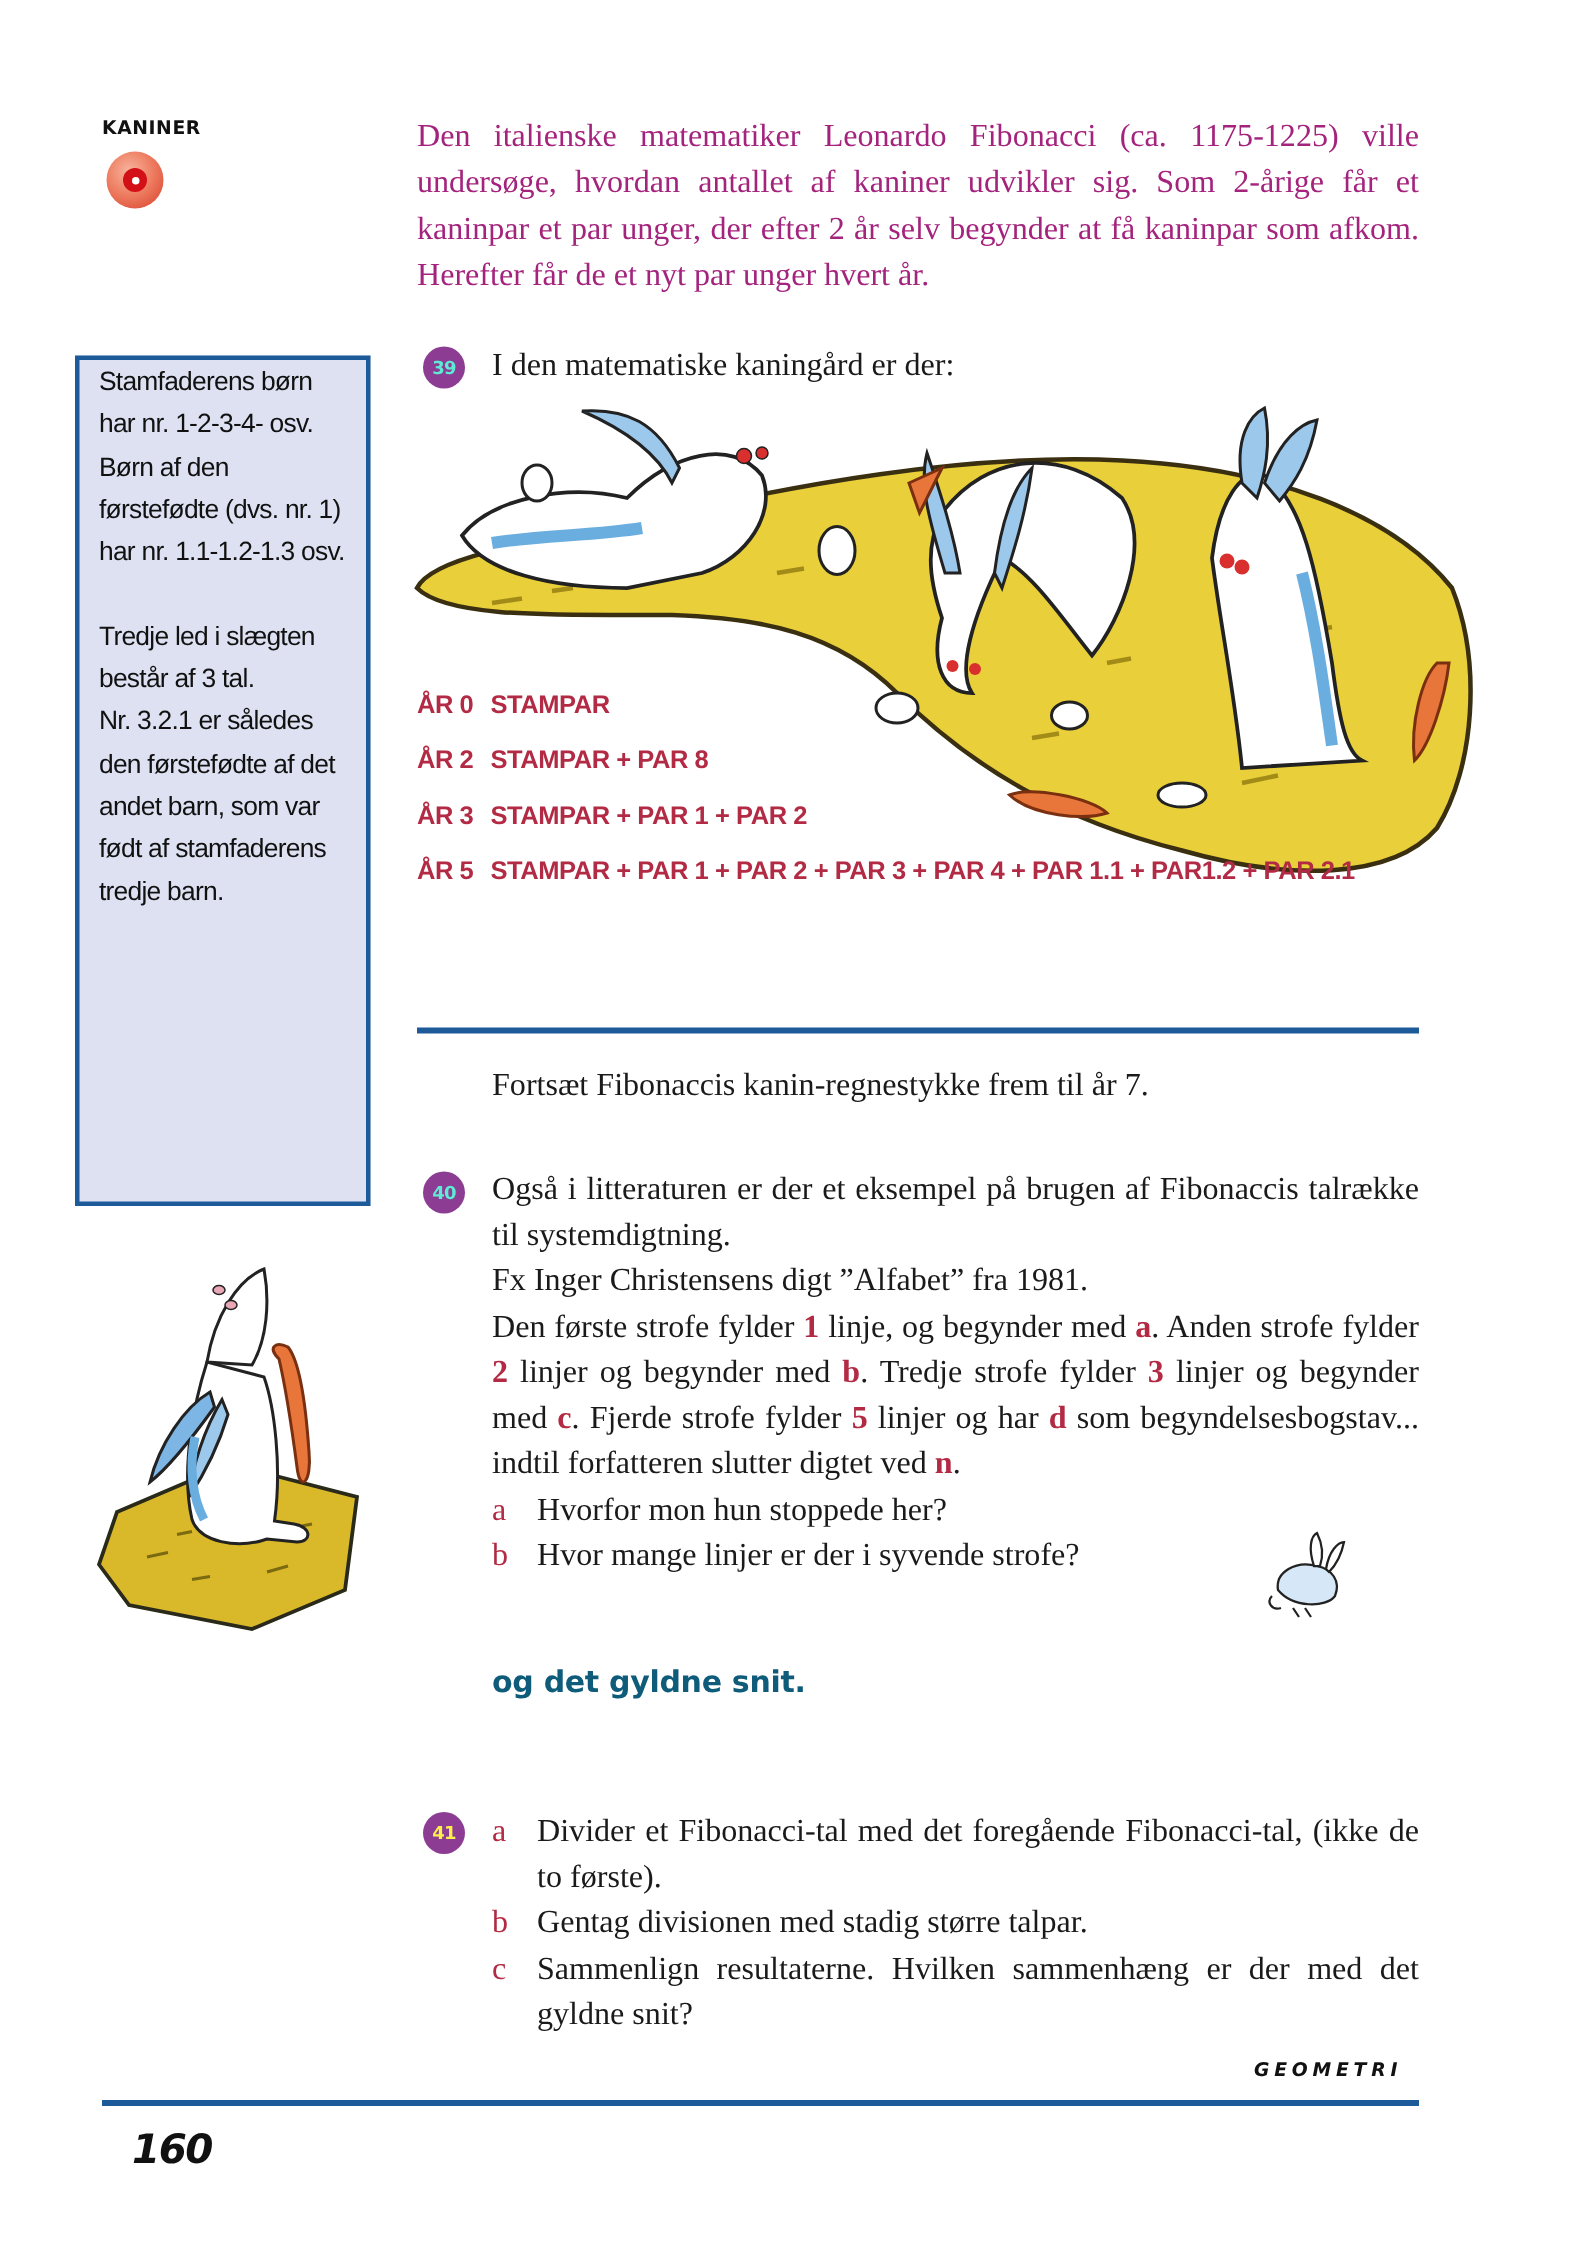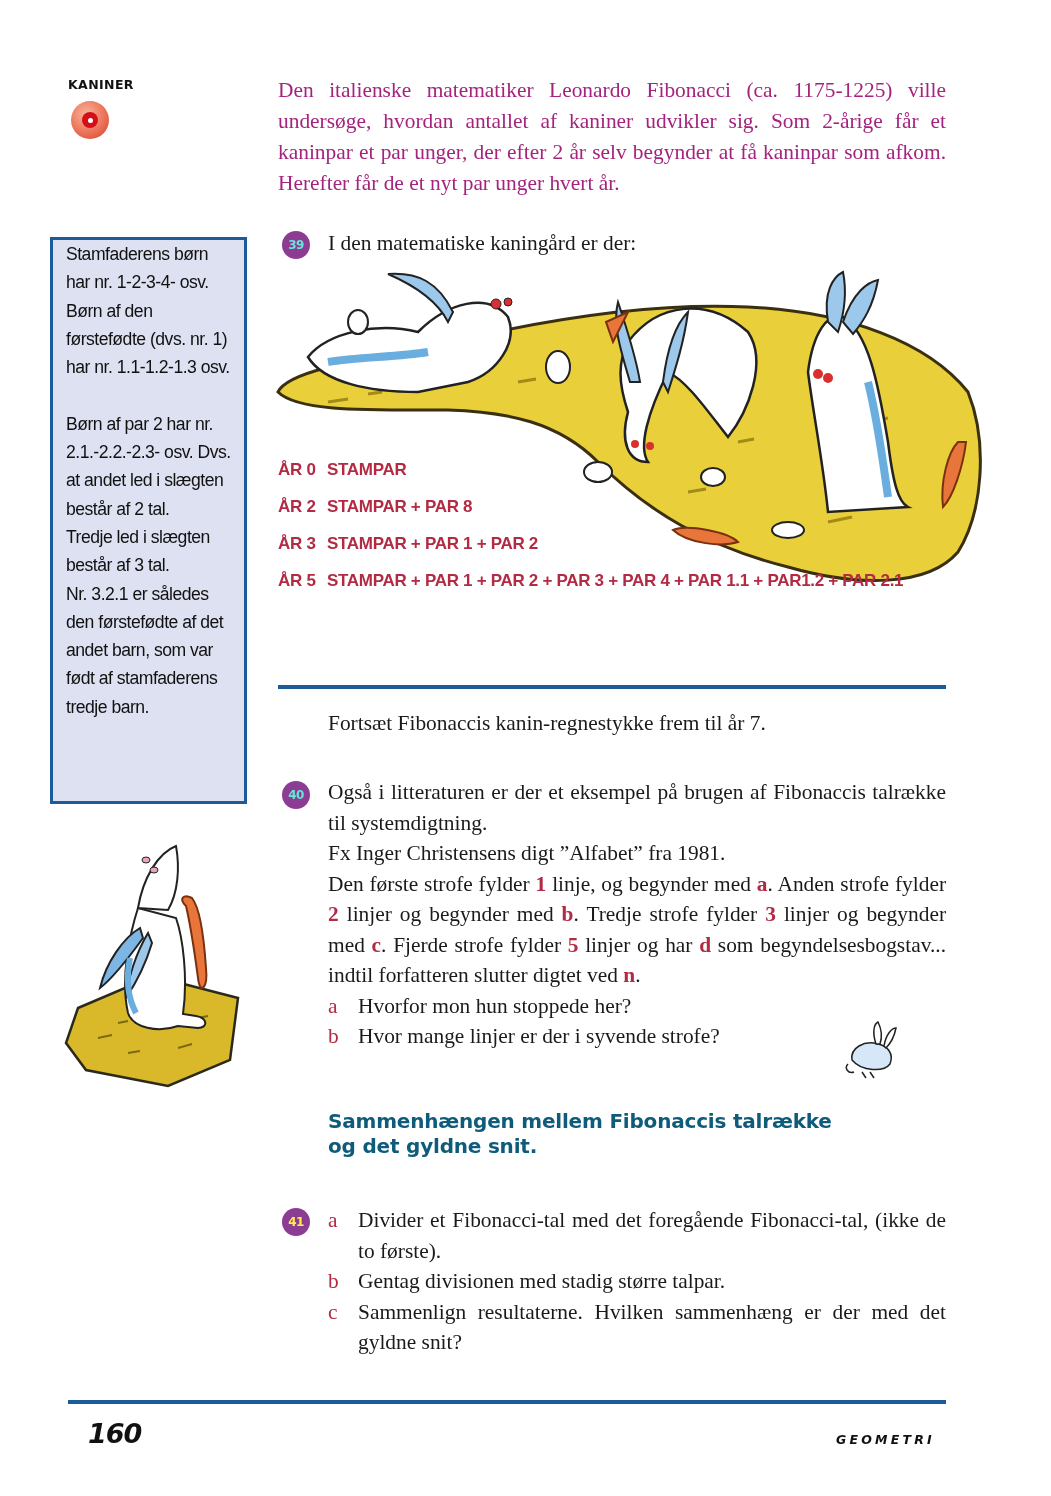--- a/index.html
+++ b/index.html
@@ -37,36 +37,35 @@
     
     .years { left: 278px; top: 456px; }
     .year-row { font-family: "Liberation Sans", sans-serif; font-weight: bold; font-size: 17px; color: #b22a43; height: 37px; line-height: 28px; letter-spacing: -0.3px; white-space: nowrap; }
     .year-row .yr { display: inline-block; width: 49px; }
 
     .rule { background: #1d5a9a; height: 4px; }
 
     .section-heading { left: 328px; top: 1109px; font-family: "DejaVu Sans", sans-serif; font-weight: bold; font-size: 20px; line-height: 25px; color: #0f5b7a; letter-spacing: -0.2px; }
 
     .page-num { left: 88px; top: 1418px; font-family: "DejaVu Sans", sans-serif; font-weight: bold; font-style: italic; font-size: 27px; color: #111; letter-spacing: -1px; }
-    .running-head { left: 836px; top: 1432px; font-family: "DejaVu Sans", sans-serif; font-weight: bold; font-style: italic; font-size: 12.5px; letter-spacing: 3.2px; color: #111; }
+    .running-head { left: 836px; top: 1372px; font-family: "DejaVu Sans", sans-serif; font-weight: bold; font-style: italic; font-size: 12.5px; letter-spacing: 3.2px; color: #111; }
 
     .illus svg { display: block; }
   </style>
 </head>
 <body>
 
 <div class="abs margin-label">KANINER</div>
 <div class="abs cd-icon"></div>
 
 <p class="abs intro">Den italienske matematiker Leonardo Fibonacci (ca. 1175-1225) ville undersøge, hvordan antallet af kaniner udvikler sig. Som 2-årige får et kaninpar et par unger, der efter 2 år selv begynder at få kaninpar som afkom. Herefter får de et nyt par unger hvert år.</p>
 
 <div class="abs info-box">
   <p>Stamfaderens børn har nr. 1-2-3-4- osv. Børn af den førstefødte (dvs. nr. 1) har nr. 1.1-1.2-1.3 osv.</p>
   <div class="gap"></div>
-  <p>Børn af par 2 har nr. 2.1.-2.2.-2.3- osv. Dvs. at andet led i slægten består af 2 tal.</p>
   <p>Tredje led i slægten består af 3 tal.</p>
   <p>Nr. 3.2.1 er således den førstefødte af det andet barn, som var født af stamfaderens tredje barn.</p>
 </div>
 
 <div class="abs illus" style="left:58px; top:838px; width:190px; height:255px;">
   <svg width="190" height="255" viewBox="0 0 190 255">
     <path d="M20 170 L95 138 L180 160 L172 222 L110 248 L28 232 L8 205 Z" fill="#d9b82a" stroke="#2a2a1a" stroke-width="2.5"></path>
     <path d="M40 200 l14 -3 M70 215 l12 -2 M120 210 l14 -4 M140 180 l10 -2 M60 185 l10 -2" stroke="#7a6a10" stroke-width="2"></path>
     <path d="M80 70 C72 95 62 140 70 175 C75 190 100 195 120 188 L140 190 C150 190 150 180 138 178 L125 176 C130 140 125 100 118 80 Z" fill="#fff" stroke="#222" stroke-width="2"></path>
     <path d="M80 70 C85 40 100 15 118 8 C122 30 120 55 110 72 Z" fill="#fff" stroke="#222" stroke-width="2"></path>
@@ -135,21 +134,20 @@
 
 <div class="abs illus" style="left:842px; top:1020px; width:62px; height:60px;">
   <svg width="62" height="60" viewBox="0 0 62 60">
     <path d="M10 40 C8 28 22 20 36 24 C46 26 52 34 48 44 C42 52 20 52 10 40 Z" fill="#d6e8f7" stroke="#222" stroke-width="1.5"></path>
     <path d="M34 24 C30 12 32 4 36 2 C40 10 40 18 38 24 Z M42 26 C44 14 50 8 54 8 C52 18 48 24 44 28 Z" fill="#fff" stroke="#222" stroke-width="1.5"></path>
     <path d="M6 44 C2 48 6 54 12 52 M20 52 l4 6 M28 52 l4 6" stroke="#222" stroke-width="1.5" fill="none"></path>
   </svg>
 </div>
 
 <div class="abs section-heading">
-  <div>Sammenhængen mellem Fibonaccis talrække</div>
   <div>og det gyldne snit.</div>
 </div>
 
 <div class="abs badge yellow-num" style="left:282px; top:1208px;">41</div>
 <div class="abs body-text" style="left:328px; top:1205px; width:618px;">
   <div style="display:flex;">
       <span class="letter" style="flex:none;">a</span>
       <span style="text-align:justify; text-align-last:left; flex:1;">Divider et Fibonacci-tal med det foregående Fibonacci-tal, (ikke de to første).</span>
     </div>
   <div style="display:flex;">

